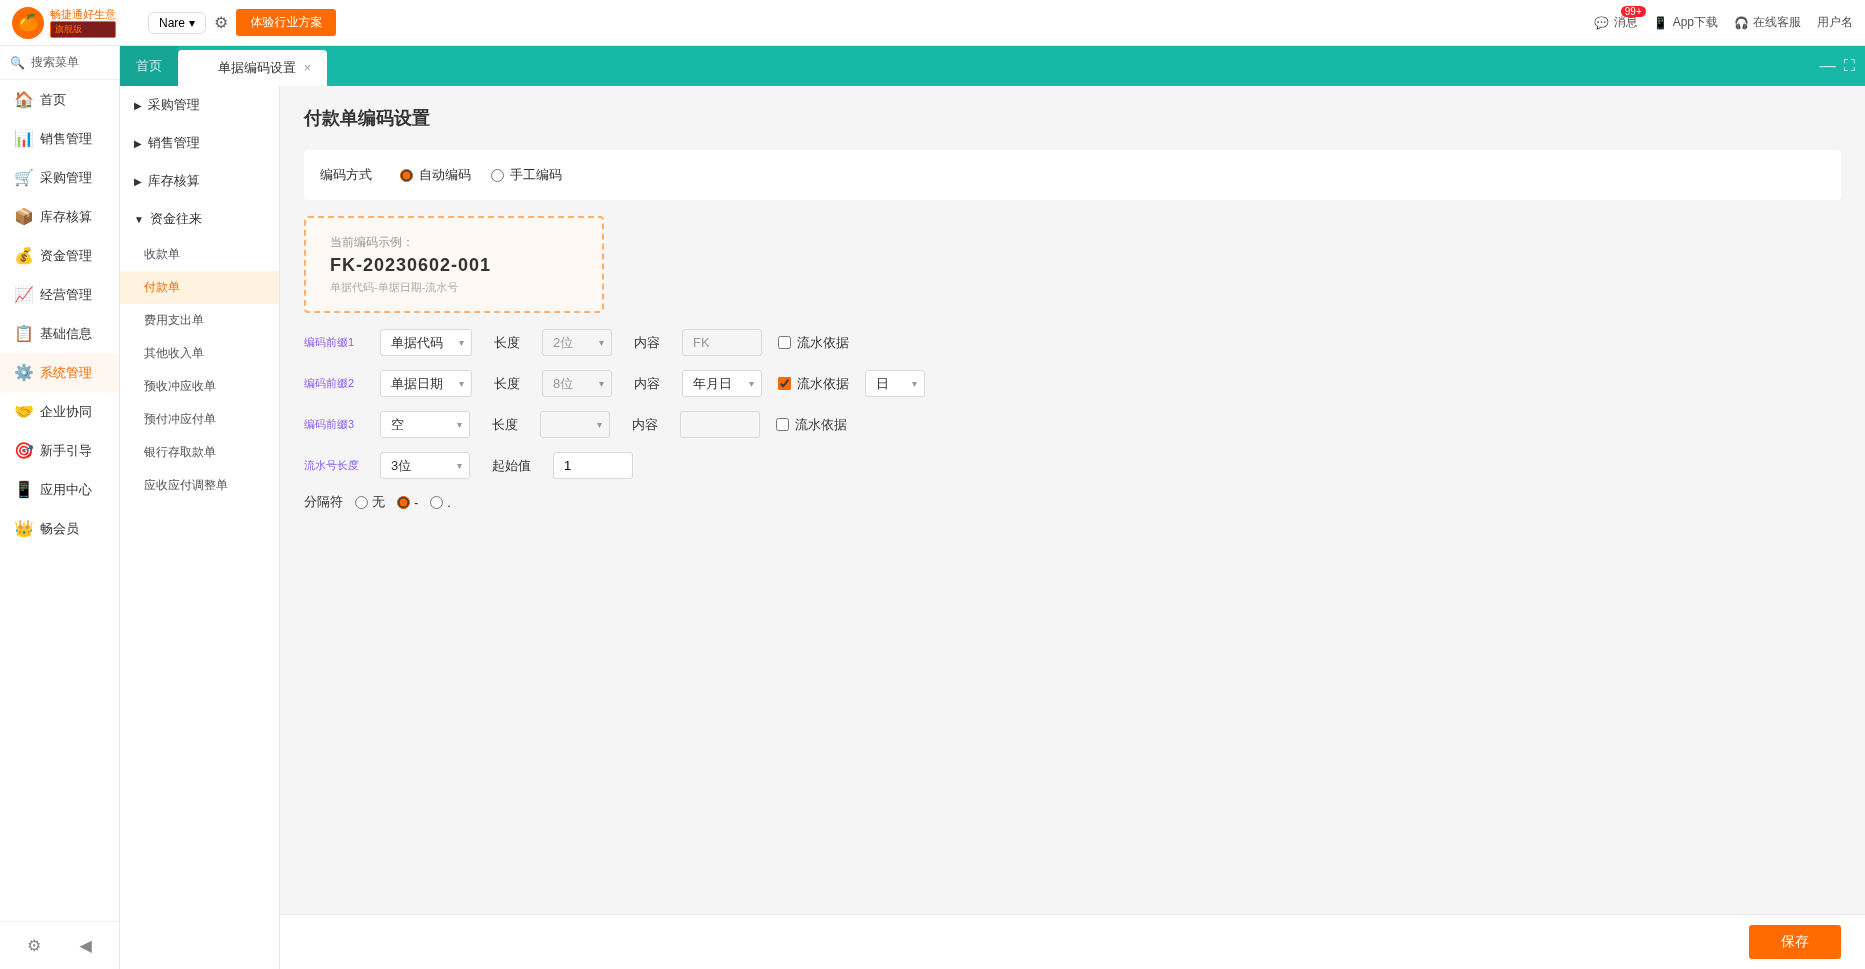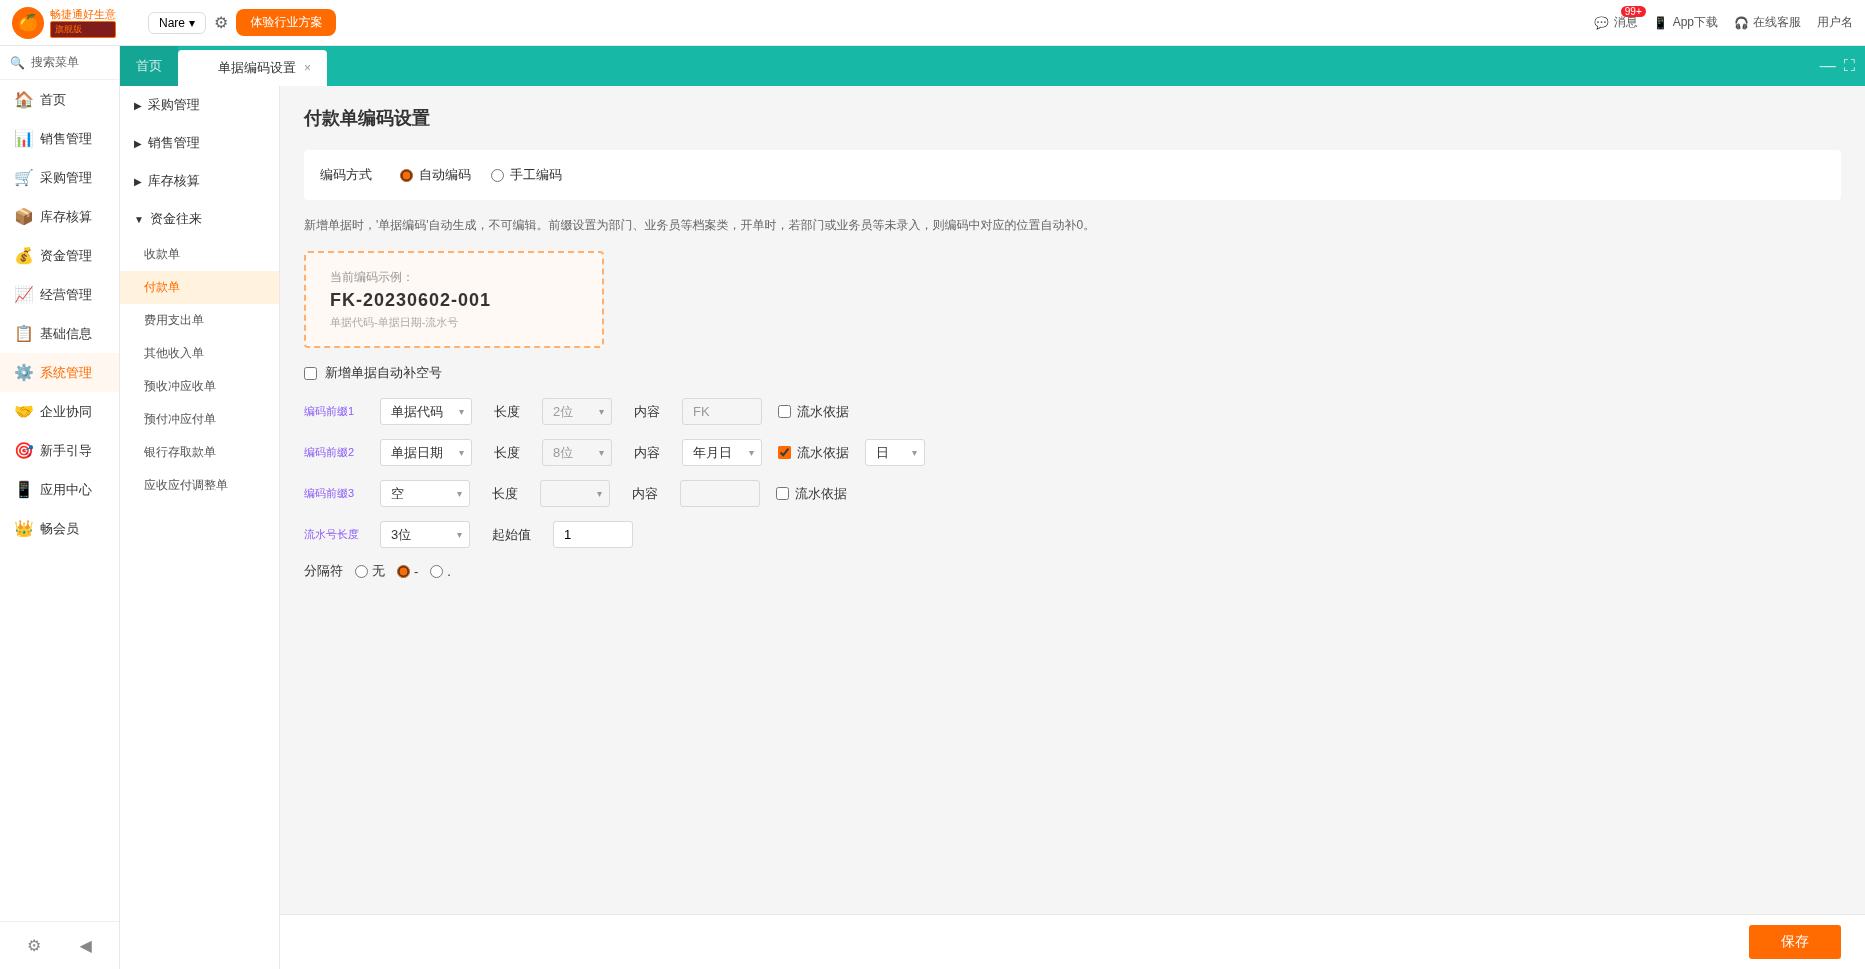--- a/index.html
+++ b/index.html
@@ -8,21 +8,21 @@
     
     .top-bar { height: 46px; background: #fff; border-bottom: 1px solid #e8e8e8; display: flex; align-items: center; justify-content: space-between; padding: 0 12px; position: relative; z-index: 100; }
     .top-bar-left { display: flex; align-items: center; gap: 8px; }
     .logo-area { display: flex; align-items: center; gap: 6px; width: 120px; }
     .logo-icon { width: 32px; height: 32px; background: #ff6b00; border-radius: 50%; display: flex; align-items: center; justify-content: center; color: white; font-size: 16px; }
     .logo-text { font-size: 11px; color: #ff6b00; line-height: 1.3; }
     .logo-badge { font-size: 9px; color: #ff6b00; background: #7f1d1d; padding: 1px 4px; border-radius: 2px; border: 1px solid #ff6b00; }
     .top-controls { display: flex; align-items: center; gap: 8px; margin-left: 8px; }
     .dropdown-btn { border: 1px solid #ddd; background: #fff; padding: 3px 10px; border-radius: 6px; cursor: pointer; font-size: 12px; display: flex; align-items: center; gap: 4px; }
     .gear-btn { border: none; background: none; cursor: pointer; color: #666; font-size: 16px; }
-    .trial-btn { background: #ff6b00; color: white; border: none; padding: 5px 14px; border-radius: 8px; cursor: pointer; font-size: 12px; }
+    .trial-btn { background: #ff6b00; color: white; border: none; padding: 5px 14px; border-radius: 3px; cursor: pointer; font-size: 12px; }
     .top-bar-right { display: flex; align-items: center; gap: 16px; font-size: 12px; color: #555; }
     .msg-badge { position: relative; display: flex; align-items: center; gap: 4px; cursor: pointer; }
     .badge-count { background: #f5222d; color: white; font-size: 10px; padding: 0 4px; border-radius: 8px; position: absolute; top: -8px; right: -8px; }
     .top-bar-right-item { display: flex; align-items: center; gap: 4px; cursor: pointer; }
     
     
     .main-layout { display: flex; height: calc(969px - 46px); }
     
     
     .sidebar { width: 120px; background: #fff; border-right: 1px solid #e8e8e8; display: flex; flex-direction: column; overflow-y: auto; }
@@ -275,34 +275,29 @@
                 <span>自动编码</span>
               </label>
               <label class="radio-label">
                 <input type="radio" name="encodeMethod" style="">
                 <span>手工编码</span>
               </label>
             </div>
           </div>
 
           
-          <div class="info-text">新增单据时，'单据编码'自动生成，不可编辑。前缀设置为部门、业务员等档案类，开单时，若部门或业务员等未录入，则编码中对应的位置自动补0。</div>
 
           
           <div class="code-preview">
             <div class="code-preview-label">当前编码示例：</div>
             <div class="code-preview-value">FK-20230602-001</div>
             <div class="code-preview-sub">单据代码-单据日期-流水号</div>
           </div>
 
           
-          <div class="checkbox-row">
-            <input type="checkbox" style="">
-            <span>新增单据自动补空号</span>
-          </div>
 
           
           <div class="config-row">
             <span class="config-label">编码前缀1</span>
             <div class="select-wrap">
               <select class="config-select">
                 <option>单据代码</option>
               </select>
               <span class="select-arrow">▾</span>
             </div>

